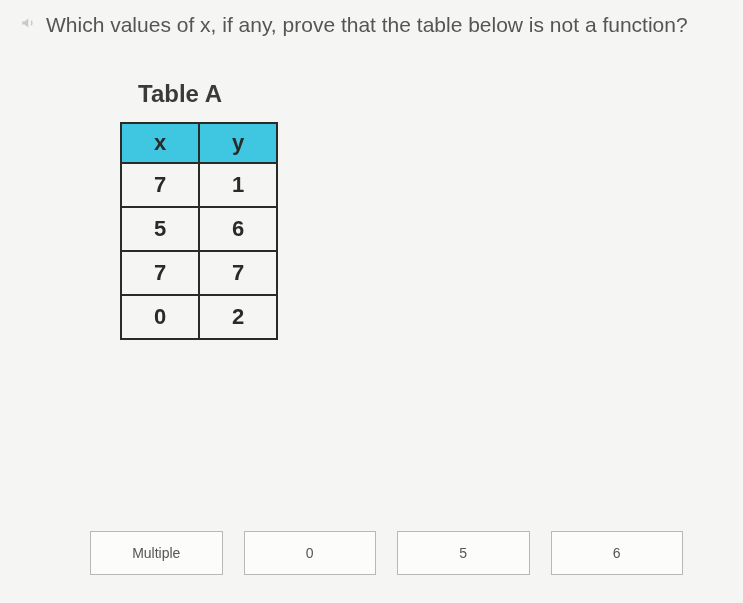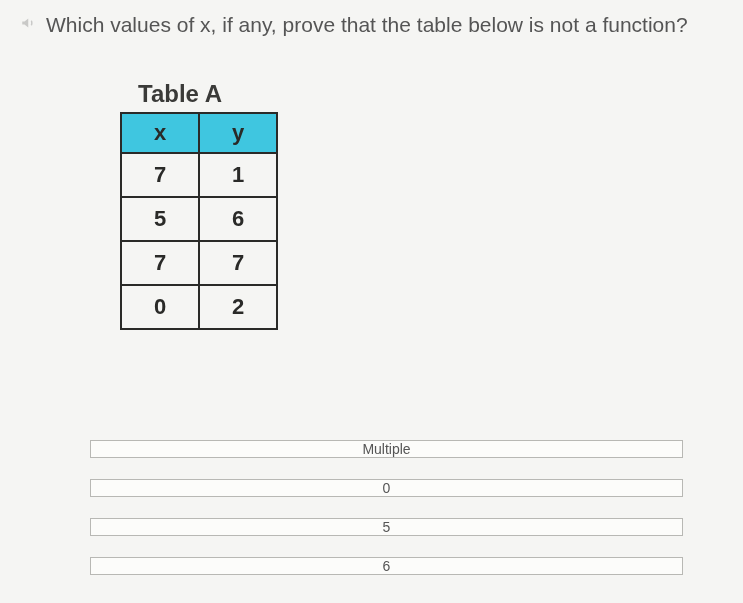--- a/index.html
+++ b/index.html
@@ -31,21 +31,21 @@
       line-height: 1.45;
     }
     .table-wrap {
       margin-left: 100px;
       margin-top: 10px;
     }
     .table-title {
       font-size: 24px;
       font-weight: bold;
       color: #3a3a38;
-      margin-bottom: 4px;
+      margin-bottom: 14px;
       padding-left: 18px;
     }
     table.data {
       border-collapse: collapse;
     }
     table.data th, table.data td {
       border: 2px solid #2a2a28;
       width: 78px;
       height: 44px;
       text-align: center;
@@ -59,21 +59,20 @@
       height: 40px;
     }
     .answers {
       position: absolute;
       bottom: 28px;
       left: 0;
       right: 0;
       display: flex;
       gap: 21px;
       padding: 0 60px 0 90px;
-      flex-direction: column;
     }
     .answer-btn {
       flex: 1;
       height: 44px;
       background: #fcfcfa;
       border: 1px solid #b8b8b4;
       display: flex;
       align-items: center;
       justify-content: center;
       font-size: 14px;

